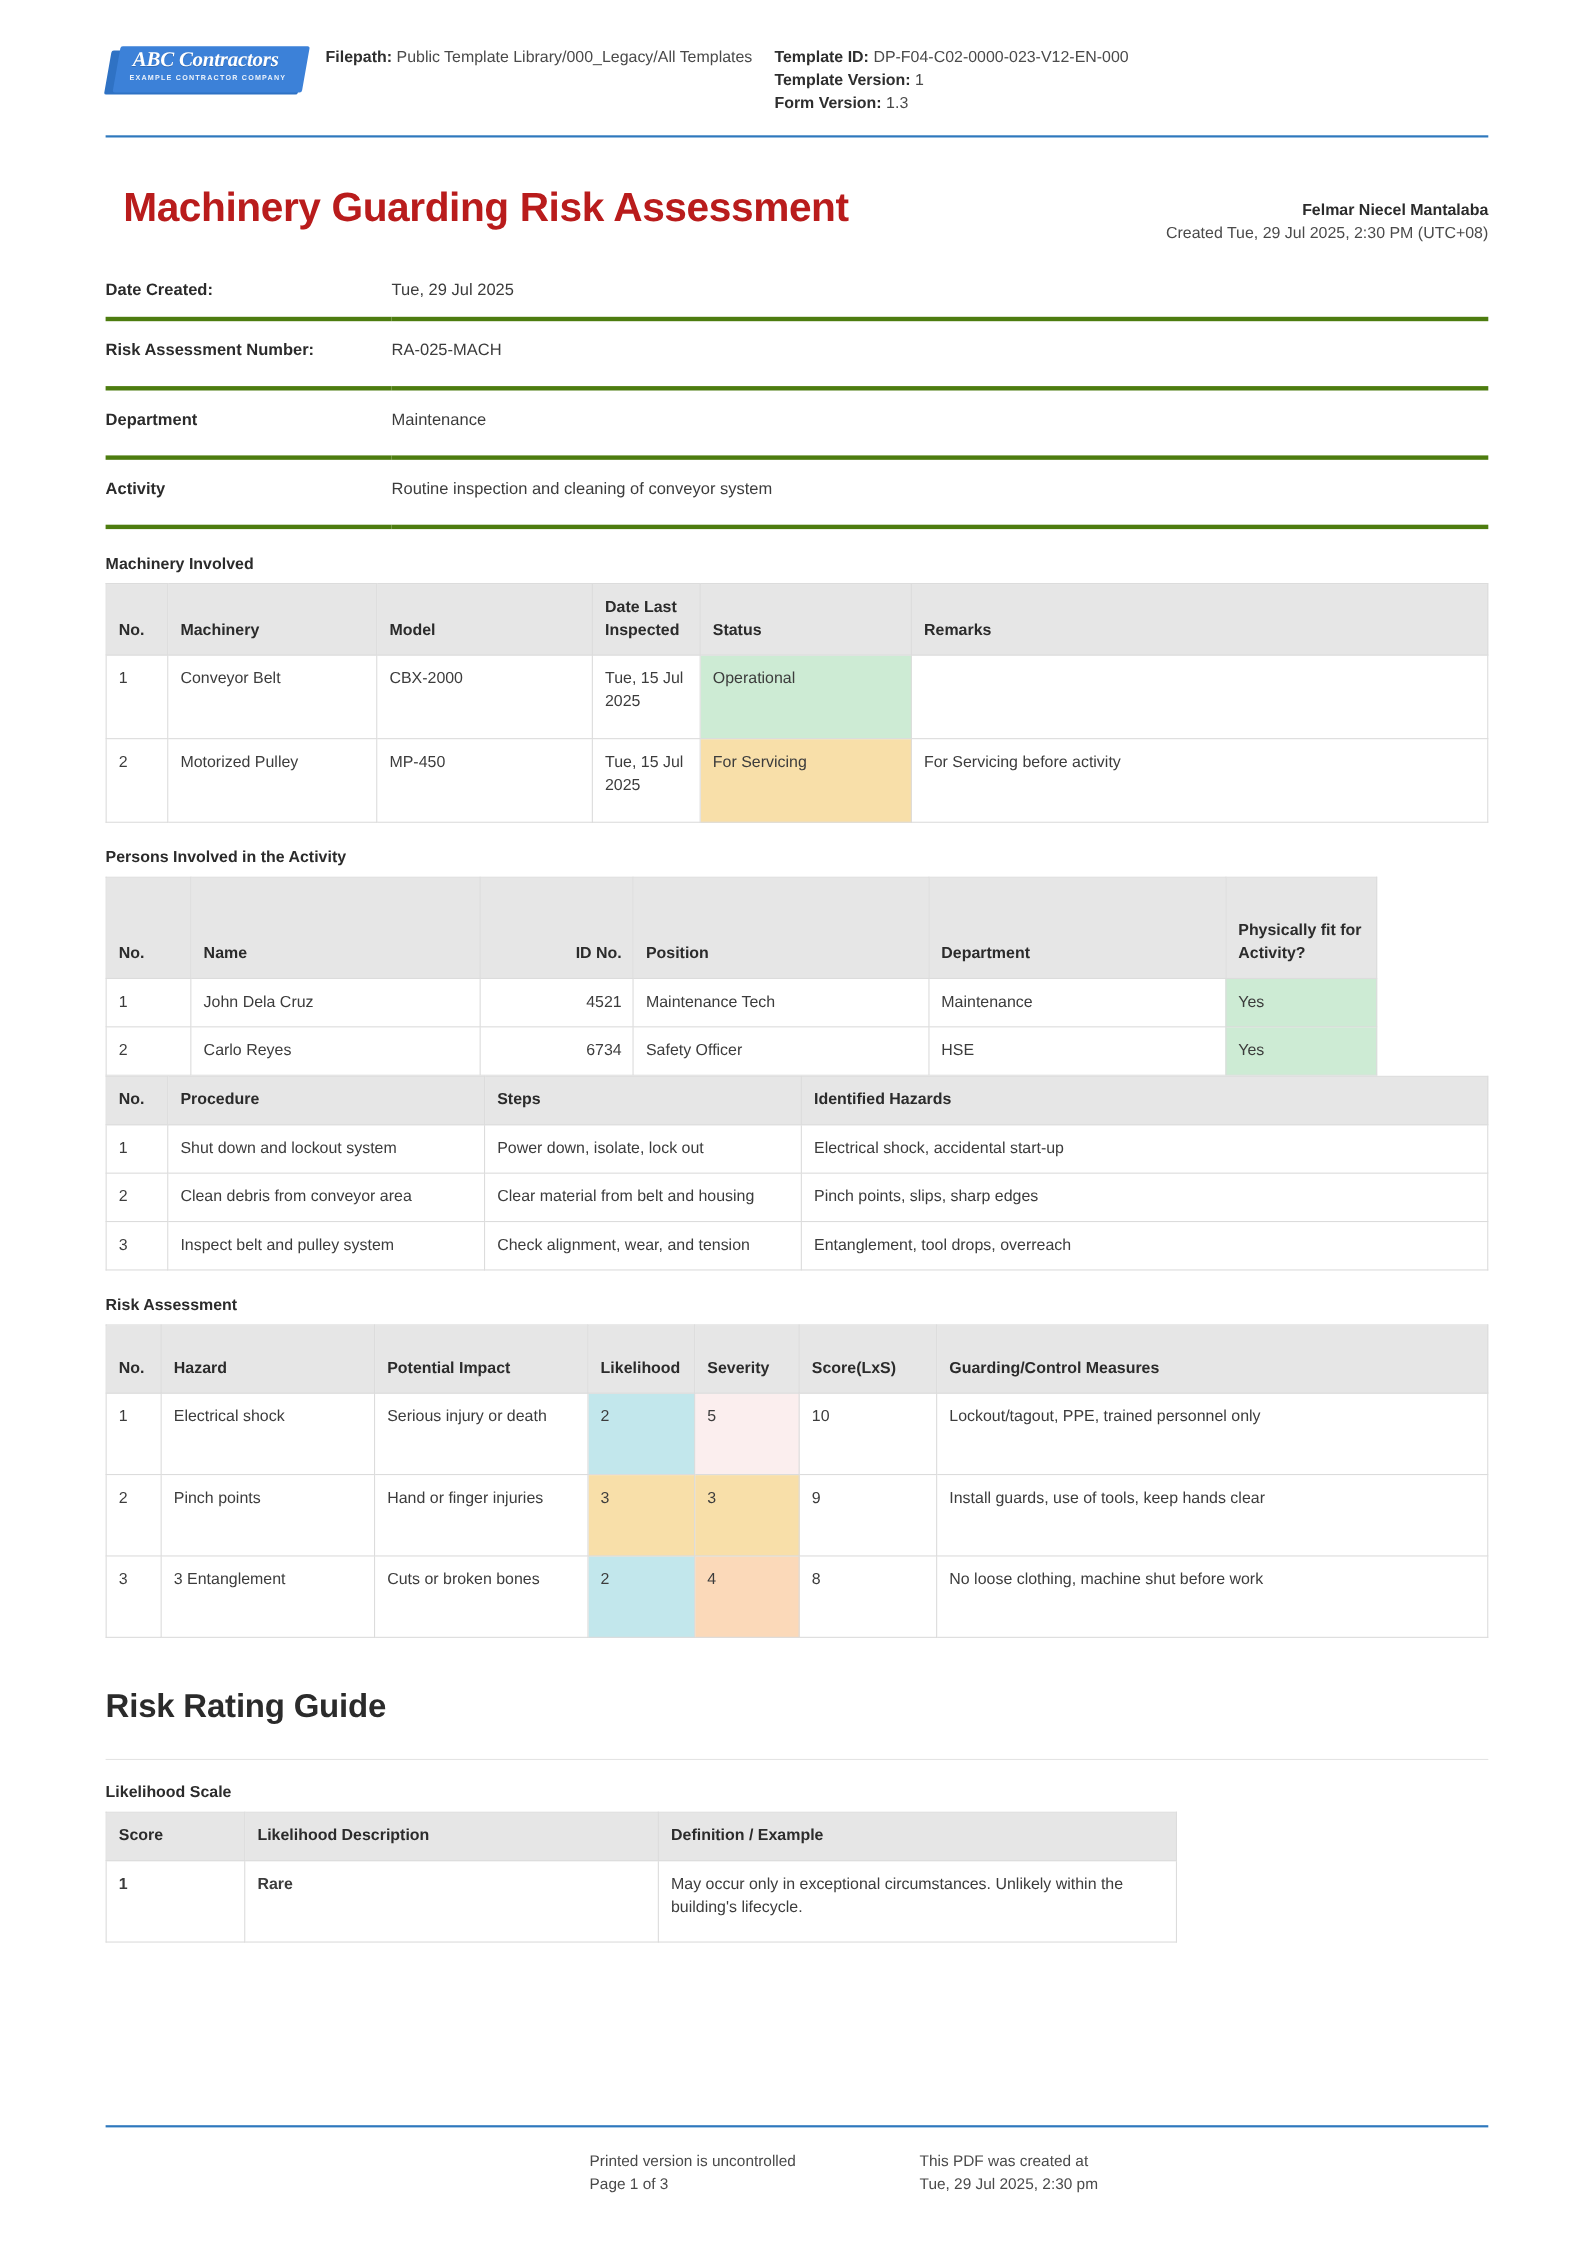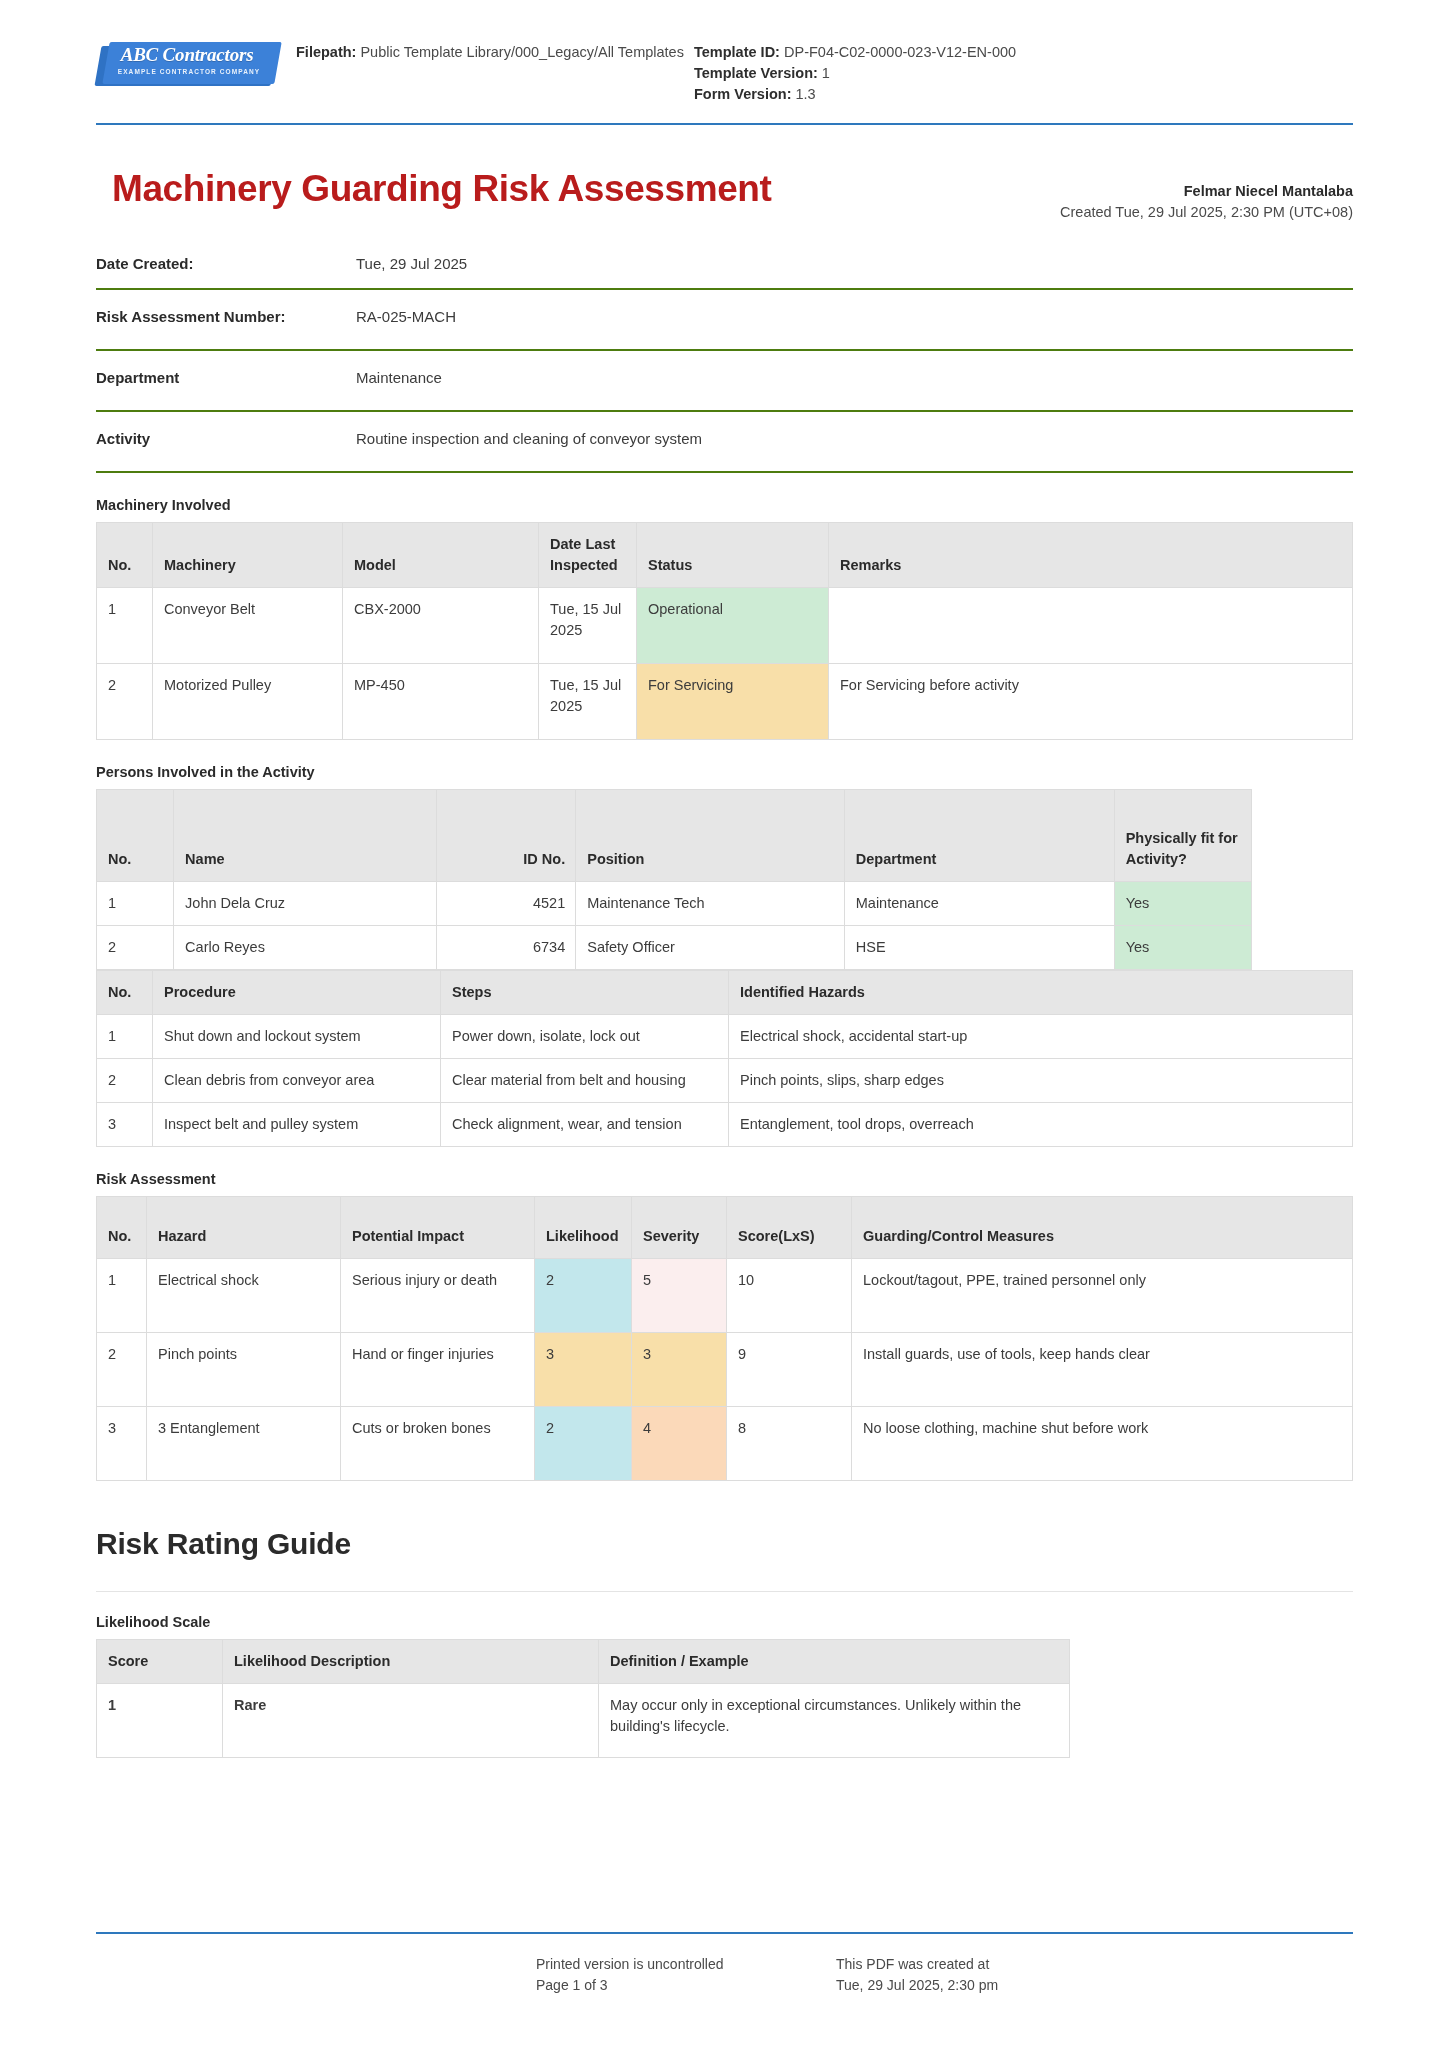--- a/index.html
+++ b/index.html
@@ -75,20 +75,21 @@
     width: 186px;
     text-align: center;
     color: #e9f1fb;
     font-weight: bold;
     font-size: 6.5px;
     letter-spacing: 1.1px;
   }
   .hdr-meta {
     flex: 1 1 auto;
     display: flex;
+    gap: 10px;
     padding-top: 12px;
   }
   .hdr-col-filepath {
     flex: 0 0 392px;
     font-size: 14.5px;
     line-height: 21px;
     color: #4a4a4a;
   }
   .hdr-col-template {
     flex: 1 1 auto;
@@ -125,21 +126,21 @@
     text-align: right;
     font-size: 14.5px;
     line-height: 21px;
     color: #4a4a4a;
     padding-bottom: 4px;
   }
   .created-name { font-weight: bold; color: #2b2b2b; }
 
   
   .meta-table { width: 100%; border-collapse: collapse; }
-  .meta-table tr { border-bottom: 2px solid #4d7c0f; }
+  .meta-table tr { border-bottom: 4px solid #4d7c0f; }
   .meta-table td {
     padding: 12px 0 16px 0;
     font-size: 15px;
     vertical-align: top;
     color: #3c3c3c;
   }
   .meta-table td.k {
     width: 260px;
     font-weight: bold;
     color: #2b2b2b;

